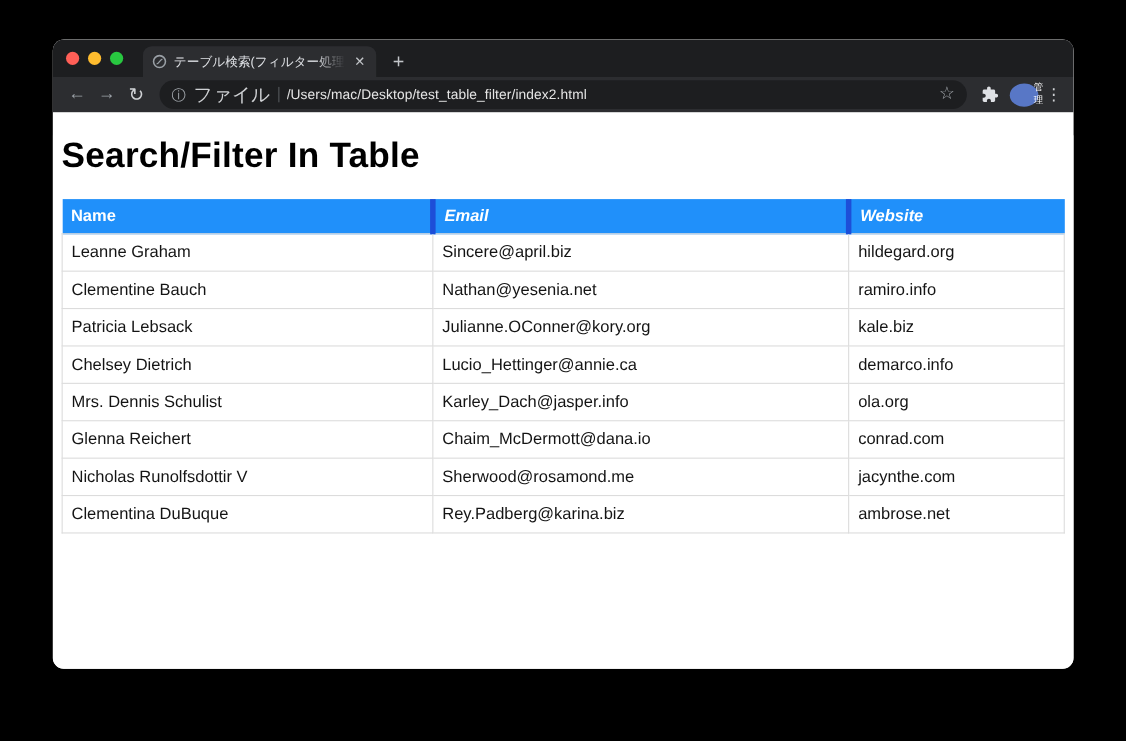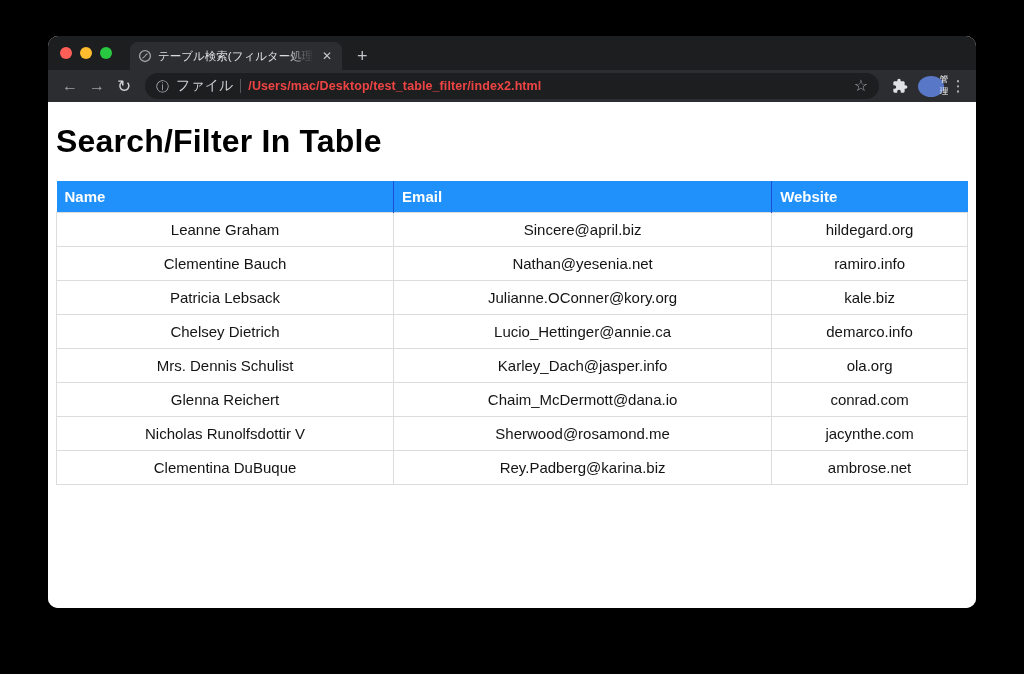--- a/index.html
+++ b/index.html
@@ -58,24 +58,24 @@
     color: #9aa0a6; font-size: 16px; line-height: 1;
     width: 26px; text-align: center; flex: 0 0 auto;
   }
   .nav-icon.reload { color: #cfd1d4; font-size: 17px; }
   .url-pill {
     flex: 1; height: 26px; background: #1d1e20; border-radius: 13px;
     display: flex; align-items: center; padding: 0 11px; gap: 7px;
     margin: 0 7px; min-width: 0;
   }
   .info-icon { color: #a6abb0; font-size: 13px; line-height: 1; }
-  .site-label { color: #cfd1d4; font-size: 14px; white-space: nowrap; }
+  .site-label { color: #cfd1d4; font-size: 17px; white-space: nowrap; }
   .pill-sep { width: 1px; height: 14px; background: #55585c; flex: 0 0 auto; }
   .url-text {
-    color: #ef4444; font-size: 12.5px; font-weight: 700;
+    color: #e5e5e5; font-size: 12.5px; font-weight: 400;
     flex: 1; white-space: nowrap; overflow: hidden; min-width: 0;
     letter-spacing: 0.1px;
   }
   .star-icon { color: #a6abb0; font-size: 16px; line-height: 1; flex: 0 0 auto; }
   .ext-icon { width: 26px; text-align: center; flex: 0 0 auto; display: flex; justify-content: center; }
   .ext-icon svg { fill: #dfe1e5; width: 16px; height: 16px; }
   .avatar {
     width: 21px; height: 21px; border-radius: 50%;
     background: var(--avatar-bg, #5877c6); color: #fff; font-size: 8.5px;
     display: flex; align-items: center; justify-content: center;
@@ -92,24 +92,24 @@
   }
   table.data {
     width: 100%; border-collapse: collapse;
     font-size: 15px; table-layout: fixed;
   }
   table.data th {
     background: var(--table-header-bg, #2090fa);
     color: #fff; text-align: left; font-weight: 700;
     padding: 7px 8px; font-size: 15px;
   }
-  table.data th + th { border-left: 1px solid #1d4ed8; }
+  table.data th + th { border-left: 5px solid #1d4ed8; font-style: italic; }
   table.data td {
     border: 1px solid #dcdcdc; padding: 8px; color: #141414;
-    overflow: hidden; white-space: nowrap; text-align: center;
+    overflow: hidden; white-space: nowrap;
   }
 </style>
 </head>
 <body>
 
 <div class="window">
 
   <div class="tabstrip">
     <div class="traffic">
       <div class="light light-red"></div>

